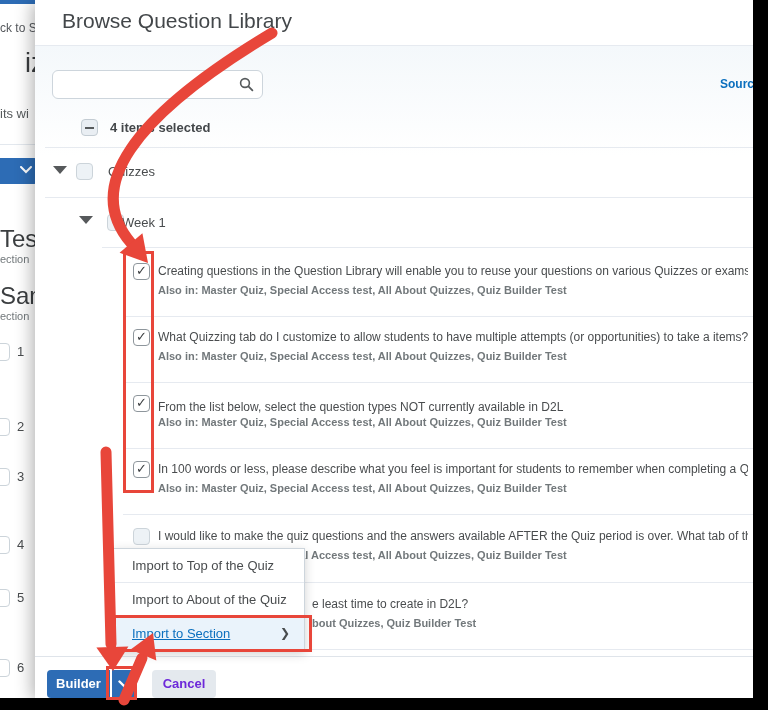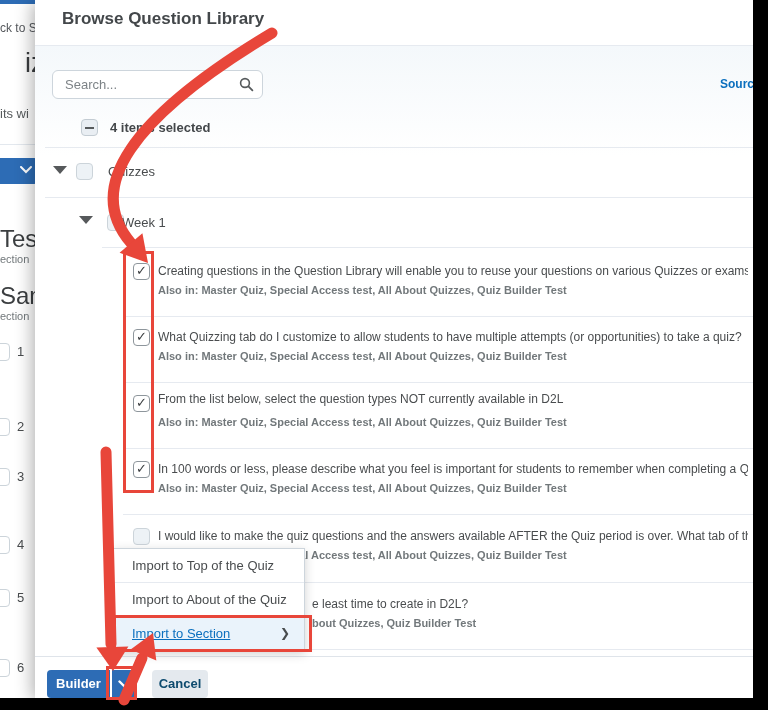--- a/index.html
+++ b/index.html
@@ -15,21 +15,21 @@
   .pg-sep{left:0;top:144px;width:35px;height:1px;background:#e3e8ee;}
   .pg-bluebtn{left:0;top:158px;width:38px;height:26px;background:#2d6cb5;border-radius:0 4px 4px 0;}
   .pg-bluebtn svg{position:absolute;right:6px;top:8px;}
   .pg-h2{font-size:24px;color:#3b3e40;white-space:nowrap;left:0;}
   .pg-h2sub{font-size:11px;color:#72787b;white-space:nowrap;left:0;}
   .pg-num{font-size:13px;color:#494c4e;left:17px;}
   .pg-cb{left:-8px;width:16px;height:16px;background:#fff;border:1px solid #ccd4da;border-radius:4px;}
   
   .modal{left:35px;top:0;width:718px;height:698px;background:#fff;z-index:2;
          box-shadow:-3px 2px 16px rgba(0,0,0,0.30);}
-  .m-title{left:27px;top:9px;font-size:17px;font-weight:bold;color:#43474a;}
+  .m-title{left:27px;top:9px;font-size:21px;font-weight:normal;color:#43474a;}
   .m-hsep{left:0;top:45px;right:0;height:1px;background:#e6eaf0;}
   .m-body-tint{left:0;top:46px;right:0;height:110px;background:linear-gradient(180deg,#f4f8fb 0%,rgba(255,255,255,0) 100%);}
   .search{left:17px;top:70px;width:209px;height:27px;background:#fff;border:1px solid #cdd5dc;border-radius:6px;}
   .search input{position:absolute;left:10px;top:1px;width:160px;height:23px;border:none;outline:none;
                 font-size:13px;color:#494c4e;font-family:inherit;background:transparent;}
   .search input::placeholder{color:#7d8387;}
   .search .mag{position:absolute;right:8px;top:6px;}
   .m-source{left:685px;top:77px;font-size:12px;font-weight:bold;color:#0b6fbe;white-space:nowrap;}
   .rowsep{height:1px;background:#e6eaf0;right:0;}
   .cb{width:17px;height:17px;border-radius:4px;box-sizing:border-box;}
@@ -42,21 +42,21 @@
   .tree-label{font-size:13px;color:#494c4e;white-space:nowrap;}
   .items-label{font-size:13px;font-weight:bold;color:#43474a;white-space:nowrap;}
   .q-text{font-size:12px;color:#494c4e;white-space:nowrap;overflow:hidden;width:590px;}
   .q-also{font-size:11px;color:#72787b;white-space:nowrap;overflow:hidden;width:590px;font-weight:bold;}
   
   .m-footer{left:0;top:656px;right:0;bottom:0;background:#fff;border-top:1px solid #dfe4ea;}
   .btn{top:670px;height:28px;border-radius:4px;font-size:13px;font-weight:bold;text-align:center;line-height:28px;cursor:pointer;box-sizing:border-box;}
   .btn-import{left:12px;width:63px;background:#2d6cb5;color:#fff;border-radius:4px 0 0 4px;}
   .btn-chev{left:77px;width:25px;background:#2d6cb5;color:#fff;border-radius:0 4px 4px 0;}
   .btn-chev svg{position:absolute;left:6px;top:10px;}
-  .btn-cancel{left:117px;width:56px;background:#e4e9ee;color:#0c4a6e;}
+  .btn-cancel{left:117px;width:64px;background:#e4e9ee;color:#6d28d9;}
   
   .menu{left:113px;top:548px;width:190px;background:#fff;border:1px solid #cdd5dc;z-index:5;
         box-shadow:0 3px 10px rgba(0,0,0,0.18);}
   .menu-item{position:relative;height:33px;line-height:33px;padding-left:18px;font-size:13px;color:#494c4e;
              border-bottom:1px solid #e6eaf0;white-space:nowrap;cursor:pointer;}
   .menu-item:last-child{border-bottom:none;text-decoration:underline;}
   .menu-item.hl{background:#eaf3fb;color:#0b6fbe;}
   .menu-item .sub{position:absolute;right:14px;top:0;color:#494c4e;font-size:12px;font-weight:bold;}
   
   .strip-r{left:753px;top:0;width:15px;height:710px;background:#000;z-index:6;}
@@ -97,21 +97,20 @@
   <div class="abs pg-cb" style="top:659px"></div>
   <div class="abs pg-num" style="top:660px">6</div>
 </div>
 
 <div class="abs modal">
   <div class="abs m-title">Browse Question Library</div>
   <div class="abs m-hsep"></div>
   <div class="abs m-body-tint"></div>
 
   <div class="abs search">
-    <input type="text" placeholder="Search..." style="">
     <span class="mag">
       <svg width="15" height="15" viewBox="0 0 15 15">
         <circle cx="6" cy="6" r="4.4" fill="none" stroke="#565a5c" stroke-width="1.6"></circle>
         <line x1="9.4" y1="9.4" x2="13.4" y2="13.4" stroke="#565a5c" stroke-width="1.8" stroke-linecap="round"></line>
       </svg>
     </span>
   </div>
   <div class="abs m-source">Source:</div>
 
   <div class="abs cb indeterminate" style="left:46px;top:119px"></div>
@@ -127,26 +126,26 @@
   <div class="abs cb unchecked" style="left:72px;top:214px"></div>
   <div class="abs tree-label" style="left:87px;top:215px">Week 1</div>
   <div class="abs rowsep" style="left:67px;top:247px"></div>
 
   <div class="abs cb checked" style="left:98px;top:263px"></div>
   <div class="abs q-text" style="left:123px;top:264px">Creating questions in the Question Library will enable you to reuse your questions on various Quizzes or exams.</div>
   <div class="abs q-also" style="left:123px;top:284px">Also in: Master Quiz, Special Access test, All About Quizzes, Quiz Builder Test</div>
   <div class="abs rowsep" style="left:88px;top:316px"></div>
 
   <div class="abs cb checked" style="left:98px;top:329px"></div>
-  <div class="abs q-text" style="left:123px;top:330px">What Quizzing tab do I customize to allow students to have multiple attempts (or opportunities) to take a quiz?</div>
+  <div class="abs q-text" style="left:123px;top:330px">What Quizzing tab do I customize to allow students to have multiple attempts (or opportunities) to take a items?</div>
   <div class="abs q-also" style="left:123px;top:350px">Also in: Master Quiz, Special Access test, All About Quizzes, Quiz Builder Test</div>
   <div class="abs rowsep" style="left:88px;top:382px"></div>
 
   <div class="abs cb checked" style="left:98px;top:395px"></div>
-  <div class="abs q-text" style="left:123px;top:392px">From the list below, select the question types NOT currently available in D2L</div>
+  <div class="abs q-text" style="left:123px;top:400px">From the list below, select the question types NOT currently available in D2L</div>
   <div class="abs q-also" style="left:123px;top:416px">Also in: Master Quiz, Special Access test, All About Quizzes, Quiz Builder Test</div>
   <div class="abs rowsep" style="left:88px;top:448px"></div>
 
   <div class="abs cb checked" style="left:98px;top:461px"></div>
   <div class="abs q-text" style="left:123px;top:462px">In 100 words or less, please describe what you feel is important for students to remember when completing a Quiz in D2L.</div>
   <div class="abs q-also" style="left:123px;top:482px">Also in: Master Quiz, Special Access test, All About Quizzes, Quiz Builder Test</div>
   <div class="abs rowsep" style="left:88px;top:514px"></div>
 
   <div class="abs cb unchecked" style="left:98px;top:528px"></div>
   <div class="abs q-text" style="left:123px;top:529px">I would like to make the quiz questions and the answers available AFTER the Quiz period is over. What tab of the Quizzin ...</div>

